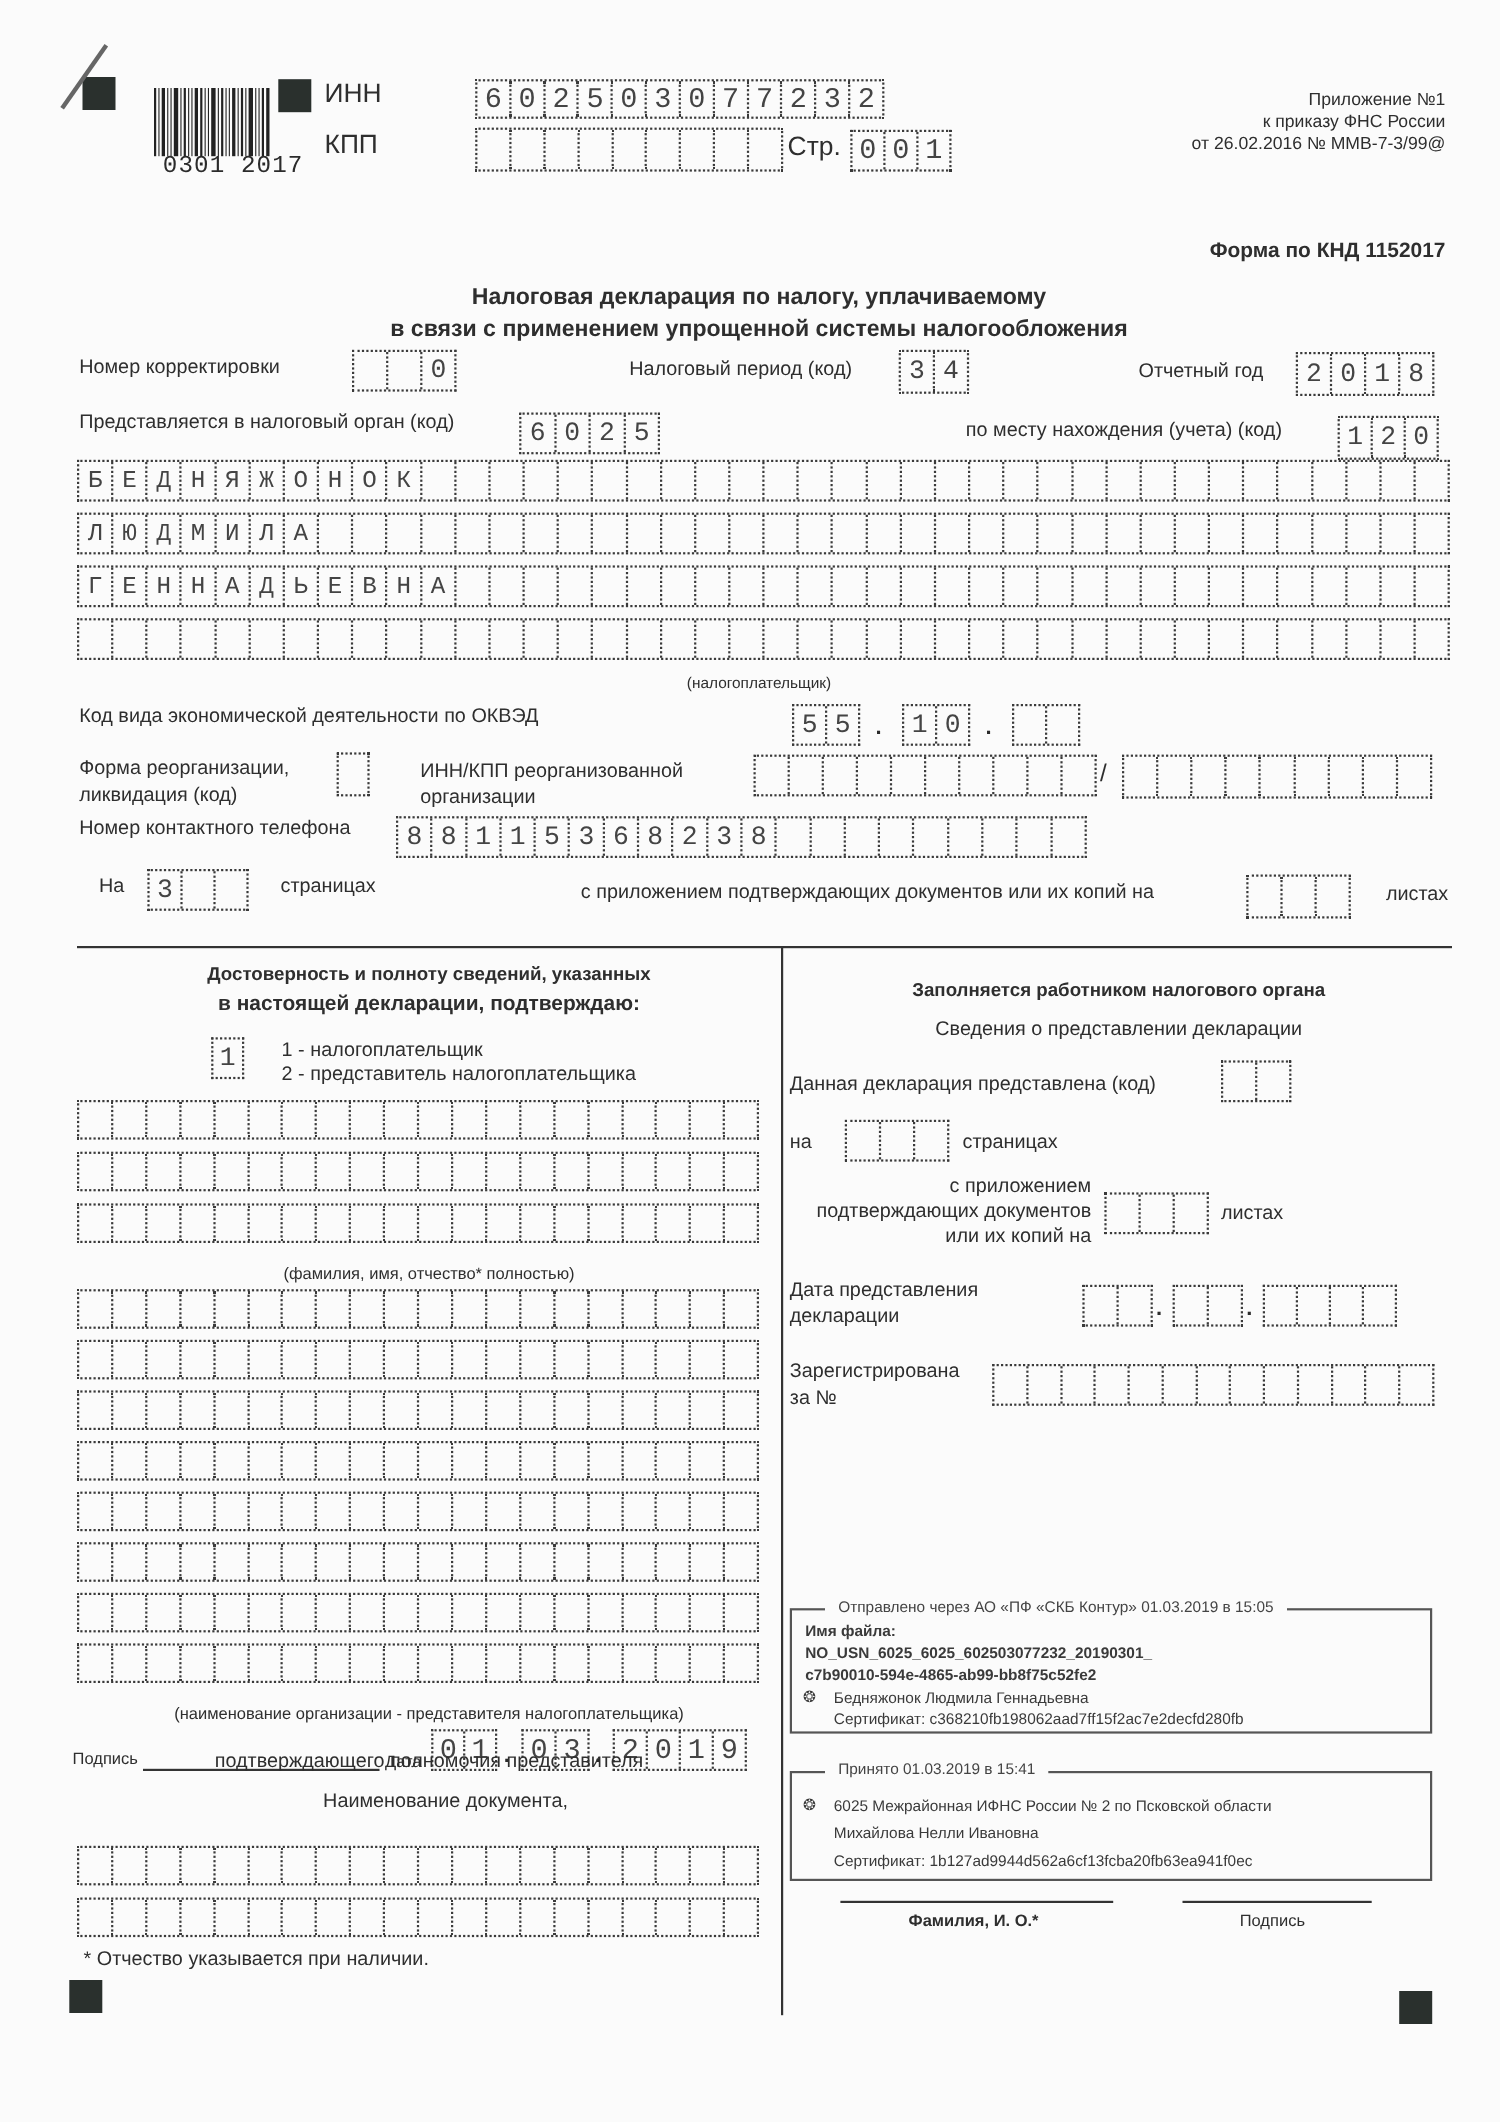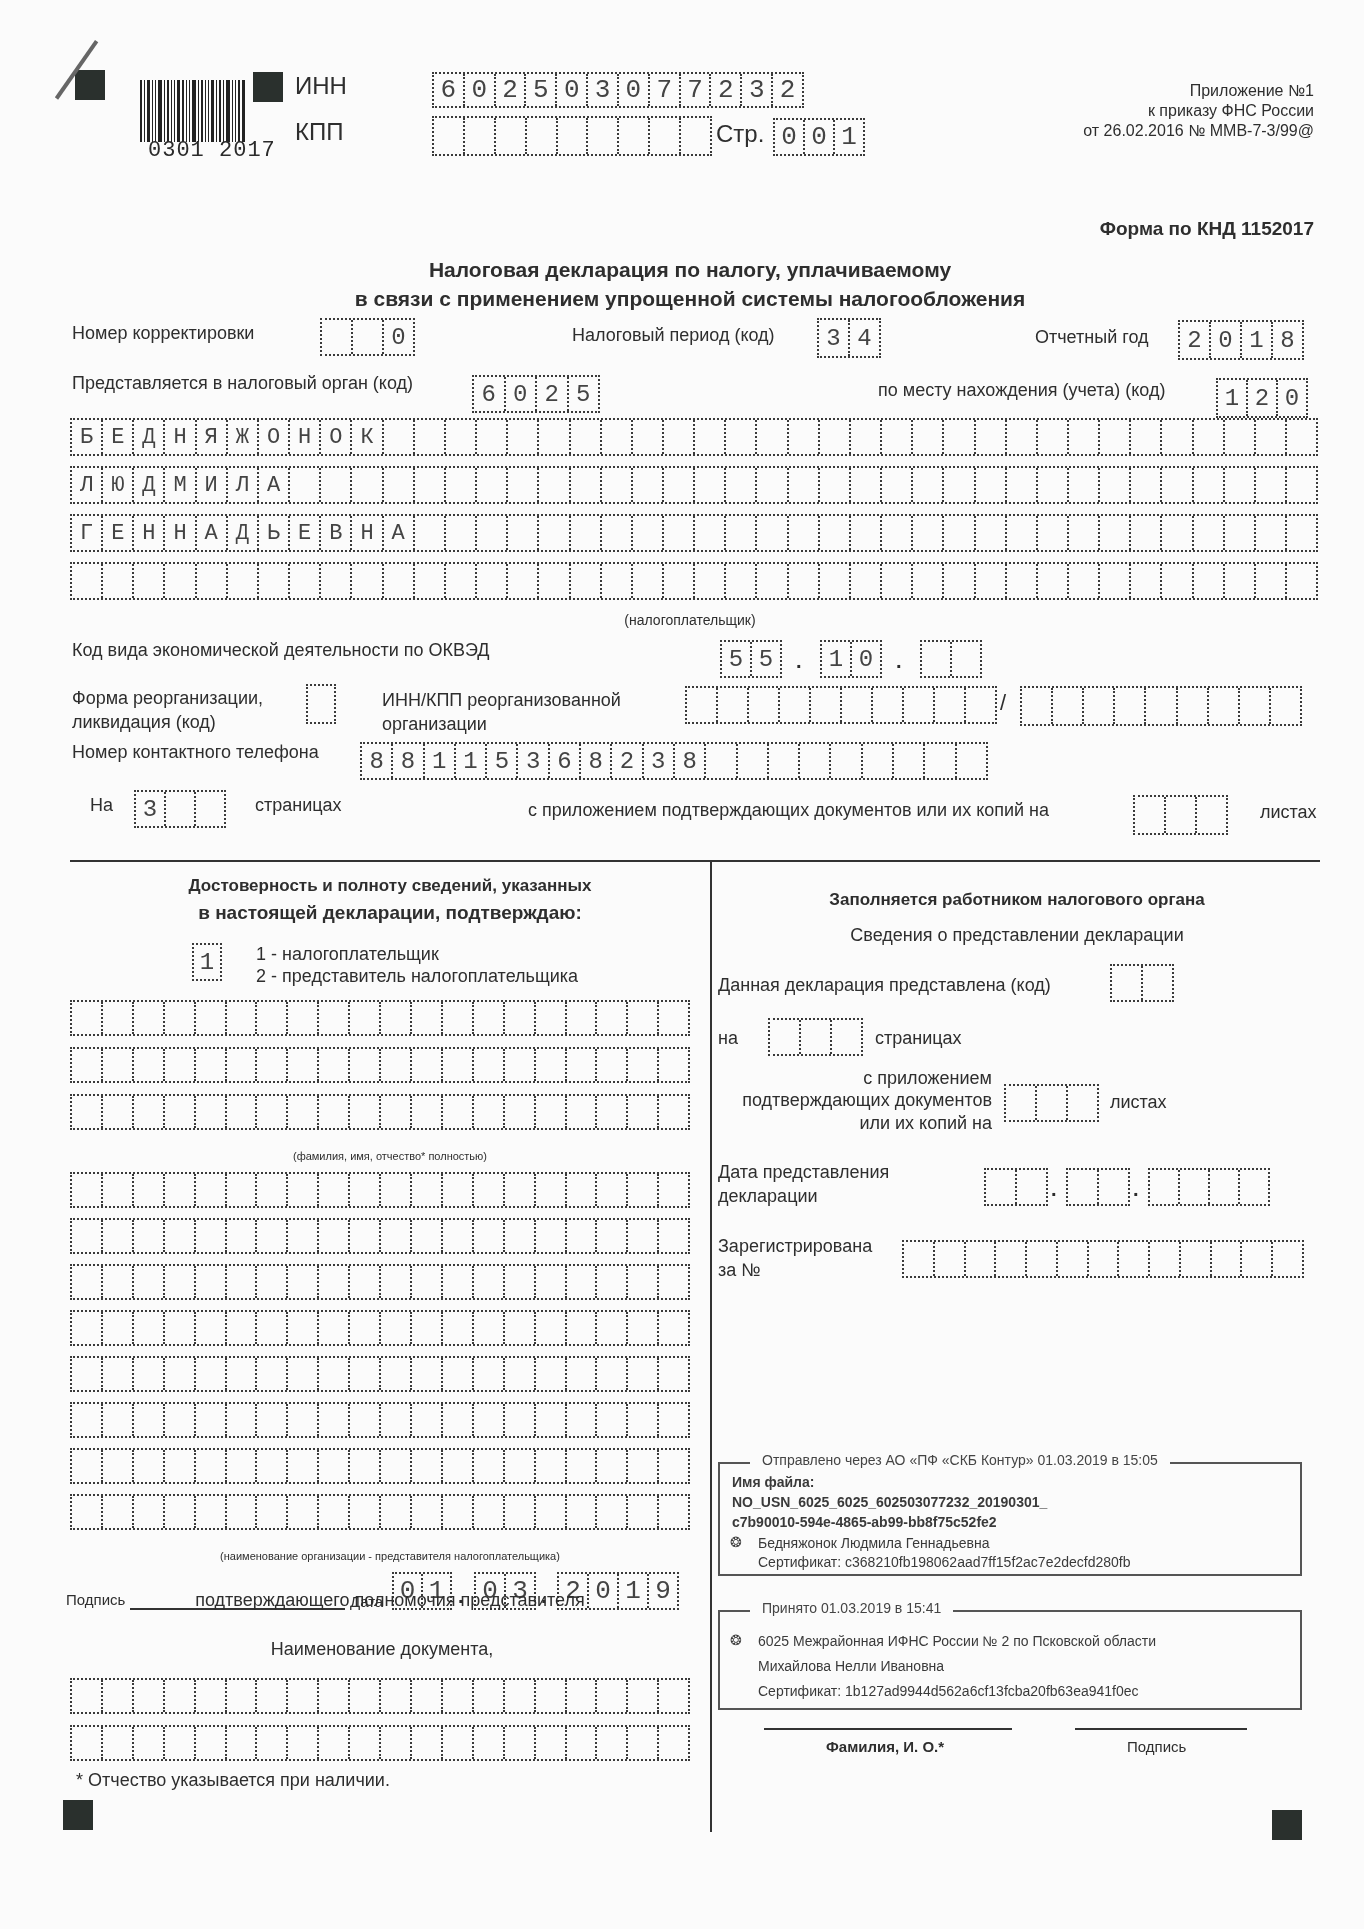--- a/index.html
+++ b/index.html
@@ -8,21 +8,21 @@
   .abs { position:absolute; }
   .marker { position:absolute; width:30px; height:30px; background:#2a302d; }
   .cells { position:absolute; display:flex; border:2px dotted #3a3a3a; box-sizing:border-box; }
   .cell { flex:1 1 0; border-left:2px dotted #3a3a3a; box-sizing:border-box;
           display:flex; align-items:center; justify-content:center;
           font-family:"Liberation Mono", monospace; color:#444; }
   .cell:first-child { border-left:none; }
   .lbl { position:absolute; font-size:18px; color:#2e2e2e; white-space:nowrap; }
   .bold { font-weight:bold; }
   .center { text-align:center; }
-  .cap { position:absolute; font-size:11px; color:#2e2e2e; white-space:nowrap; }
+  .cap { position:absolute; font-size:15px; color:#2e2e2e; white-space:nowrap; }
   .dot { position:absolute; font-size:20px; font-weight:bold; }
   .stamp { position:absolute; border:2px solid #555; box-sizing:border-box; }
   .stamp-title { position:absolute; top:-12px; background:#fbfbfb; padding:0 12px;
                  font-size:14px; color:#444; white-space:nowrap; }
   .stamp-line { position:absolute; font-size:14px; color:#3a3a3a; white-space:nowrap; }
   .barcode { position:absolute; display:flex; align-items:stretch; }
   .bar { background:#222; margin-right:2px; }
 </style>
 </head>
 <body>
@@ -674,21 +674,21 @@
     <div class="cell">3</div>
   </div>
 <div class="dot" style="left:541px;top:1585px;">.</div>
 <div class="cells" style="left:557px;top:1572px;width:122px;height:38px;font-size:26px;">
     <div class="cell">2</div>
     <div class="cell">0</div>
     <div class="cell">1</div>
     <div class="cell">9</div>
   </div>
 
-<div class="lbl center" style="left:62px;width:640px;top:1627px;margin-top:12px;">Наименование документа,</div>
+<div class="lbl center" style="left:85px;width:640px;top:1627px;">Наименование документа,</div>
 <div class="lbl center" style="left:70px;width:640px;top:1590px;">подтверждающего полномочия представителя</div>
 <div id="left-doc-rows">
     <div class="cells" style="left: 70px; top: 1678px; width: 620px; height: 36px;">
       <div class="cell"></div>
       <div class="cell"></div>
       <div class="cell"></div>
       <div class="cell"></div>
       <div class="cell"></div>
       <div class="cell"></div>
       <div class="cell"></div>

